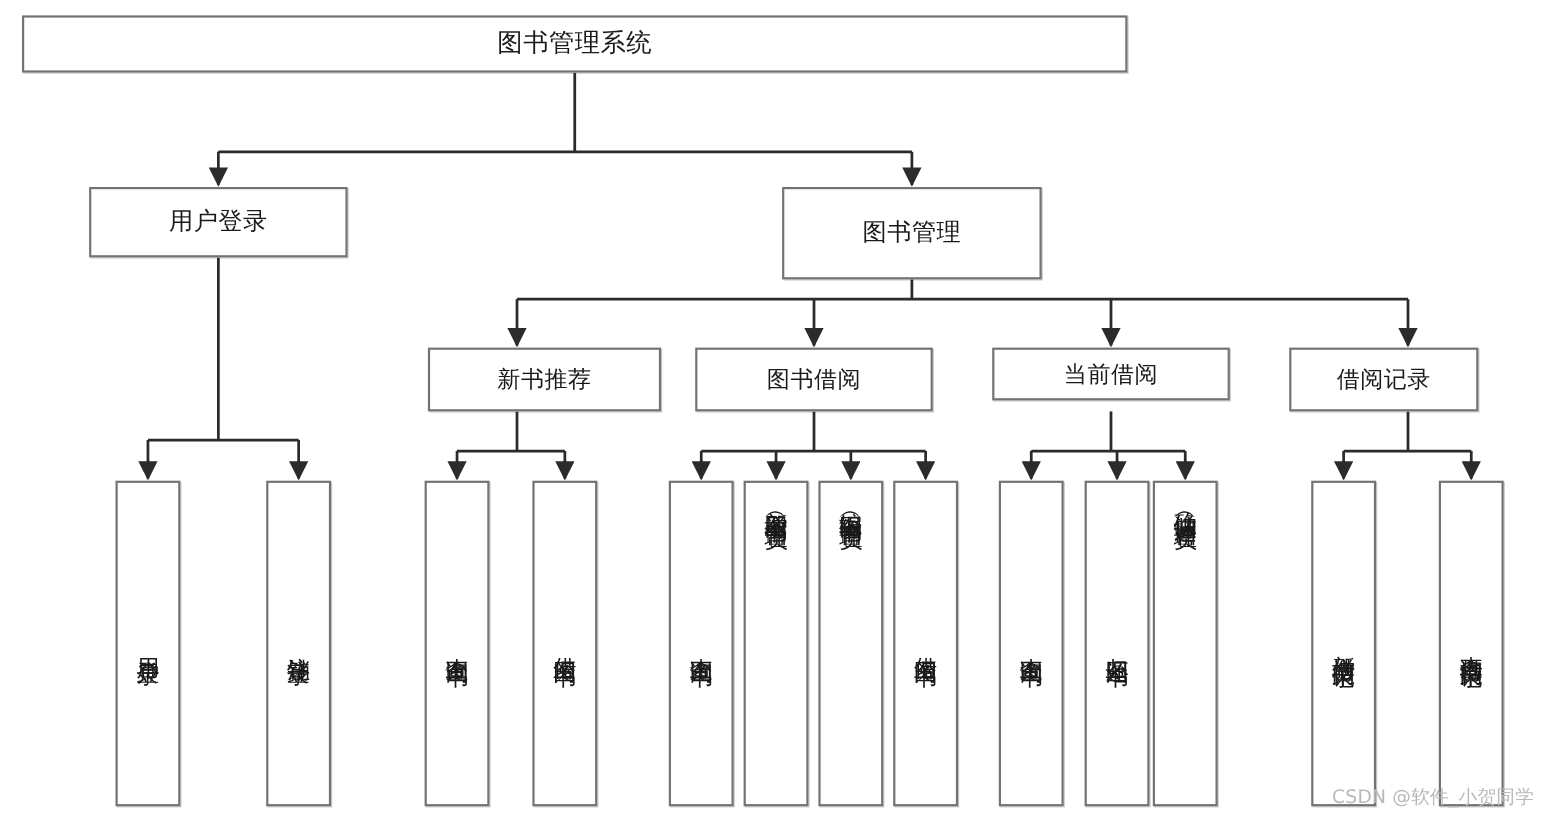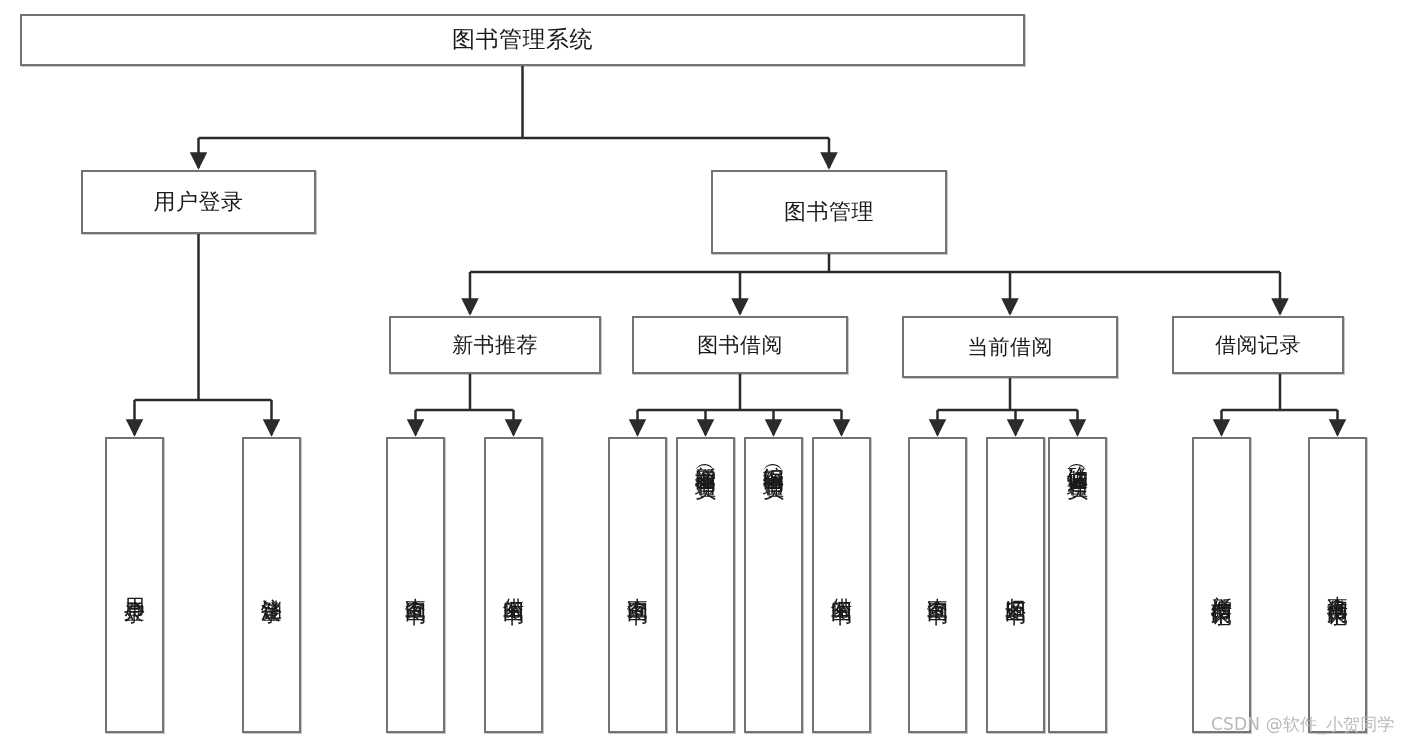--- a/index.html
+++ b/index.html
@@ -133,21 +133,21 @@
   <div class="node node-l2" style="left: 711px; top: 170px; width: 236px; height: 84px;">
     <span class="label">图书管理</span>
   </div>
 
   <div class="node node-l3" style="left: 344px; top: 316px; width: 212px; height: 58px; margin-left: 45px;">
     <span class="label">新书推荐</span>
   </div>
   <div class="node node-l3" style="left: 632px; top: 316px; width: 216px; height: 58px;">
     <span class="label">图书借阅</span>
   </div>
-  <div class="node node-l3" style="left: 902px; top: 316px; width: 216px; height: 62px;">
+  <div class="node node-l3" style="left: 902px; top: 316px; width: 216px; height: 48px;">
     <span class="label">当前借阅</span>
   </div>
   <div class="node node-l3" style="left: 1172px; top: 316px; width: 172px; height: 58px;">
     <span class="label">借阅记录</span>
   </div>
 
   <div class="node node-leaf mid" style="left: 105px; top: 437px; width: 59px; height: 296px;">
     <span class="label">用户登录</span>
   </div>
   <div class="node node-leaf mid" style="left: 242px; top: 437px; width: 59px; height: 296px;">

